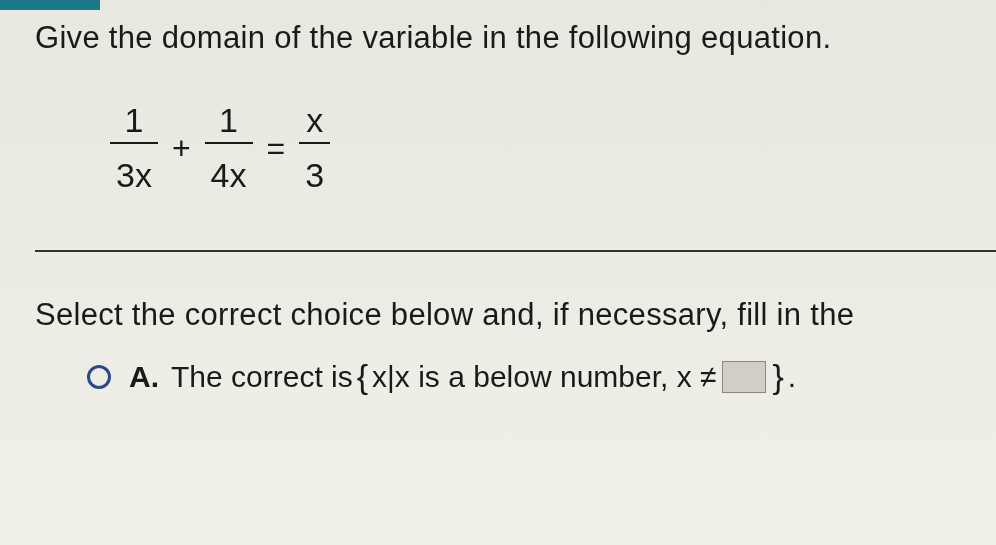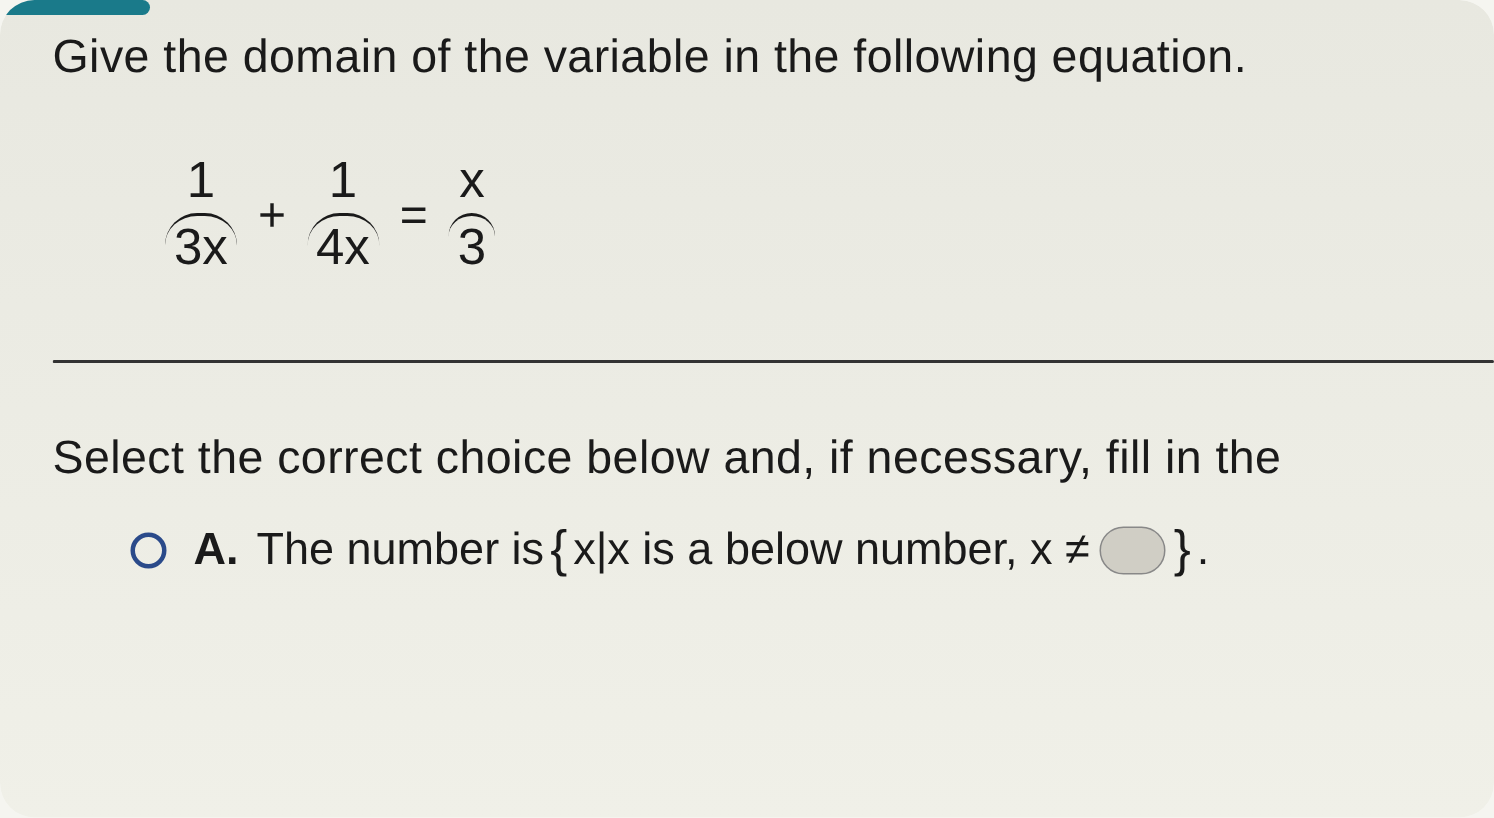--- a/index.html
+++ b/index.html
@@ -1,19 +1,18 @@
 <!DOCTYPE html>
 <html><head>
   <meta charset="utf-8">
   <style>
     * {
       margin: 0;
       padding: 0;
       box-sizing: border-box;
-      border-radius: 23px;
     }
     body {
       font-family: Arial, Helvetica, sans-serif;
       background: #f5f5f0;
       width: 996px;
       height: 545px;
       overflow: hidden;
       position: relative;
       color: #1a1a1a;
     }
@@ -49,21 +48,21 @@
       flex-direction: column;
       align-items: center;
       vertical-align: middle;
       line-height: 1.15;
     }
     .fraction .num {
       padding: 0 6px 2px 6px;
     }
     .fraction .den {
       border-top: 2.5px solid #1a1a1a;
-      padding: 2px 6px 0 6px;
+      padding: 12px 6px 0 6px;
     }
     .op {
       font-size: 32px;
     }
     .divider {
       border: none;
       border-top: 2px solid #333;
       margin: 0 0 45px 0;
       width: 100%;
     }
@@ -136,21 +135,21 @@
   </div>
 
   <hr class="divider">
 
   <div class="instruction-text">Select the correct choice below and, if necessary, fill in the</div>
 
   <div class="choice-row">
     <span class="radio"></span>
     <span class="choice-label">A.</span>
     <span class="choice-text">
-      <span>The number is </span>
+      <span>The correct is </span>
       <span class="brace">{</span>
       <span>x|x is a below number, x ≠</span>
       <span class="input-box"></span>
       <span class="brace">}</span>
       <span>.</span>
     </span>
   </div>
 
 </div>
 

